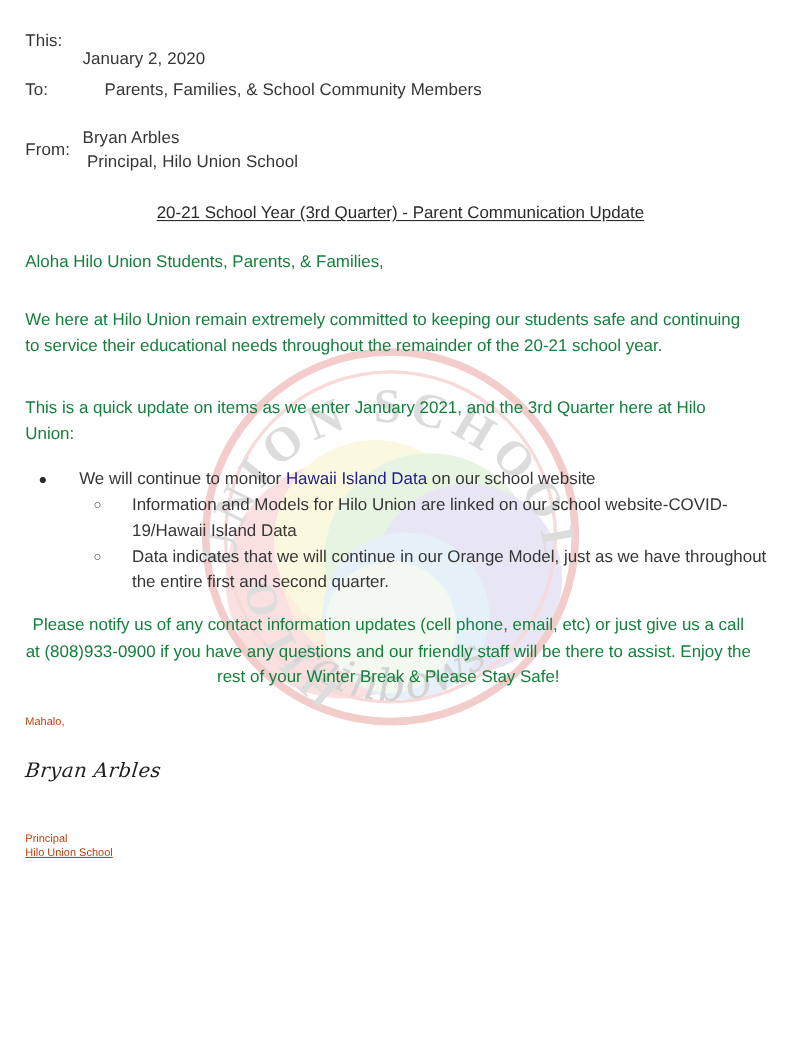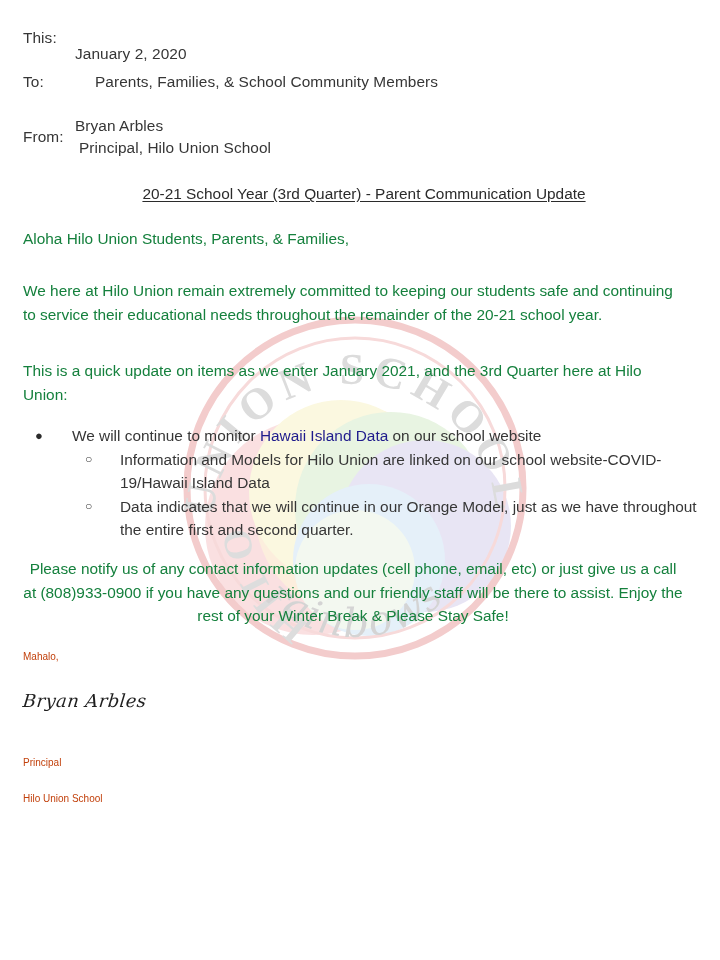--- a/index.html
+++ b/index.html
@@ -213,16 +213,16 @@
 
     </div>
 
     <div class="para" style="top:557px; width:660px;text-align:center;">Please notify us of any contact information updates (cell phone, email, etc) or just give us a call at (808)933-0900 if you have any questions and our friendly staff will be there to assist.  Enjoy the rest of your Winter Break &amp; Please Stay Safe!</div>
 
     <div class="closing" style="top:646px;">Mahalo,</div>
 
     <div class="signature">Bryan Arbles</div>
 
     <div class="closing" style="top:712px;margin-top:40px;">Principal</div>
-    <div class="closing" style="top:788px;">Hilo Union School</div>
+    <div class="closing" style="top:765px;text-decoration:underline;">Hilo Union School</div>
 
   </div>
 </div>
 
 </body></html>

